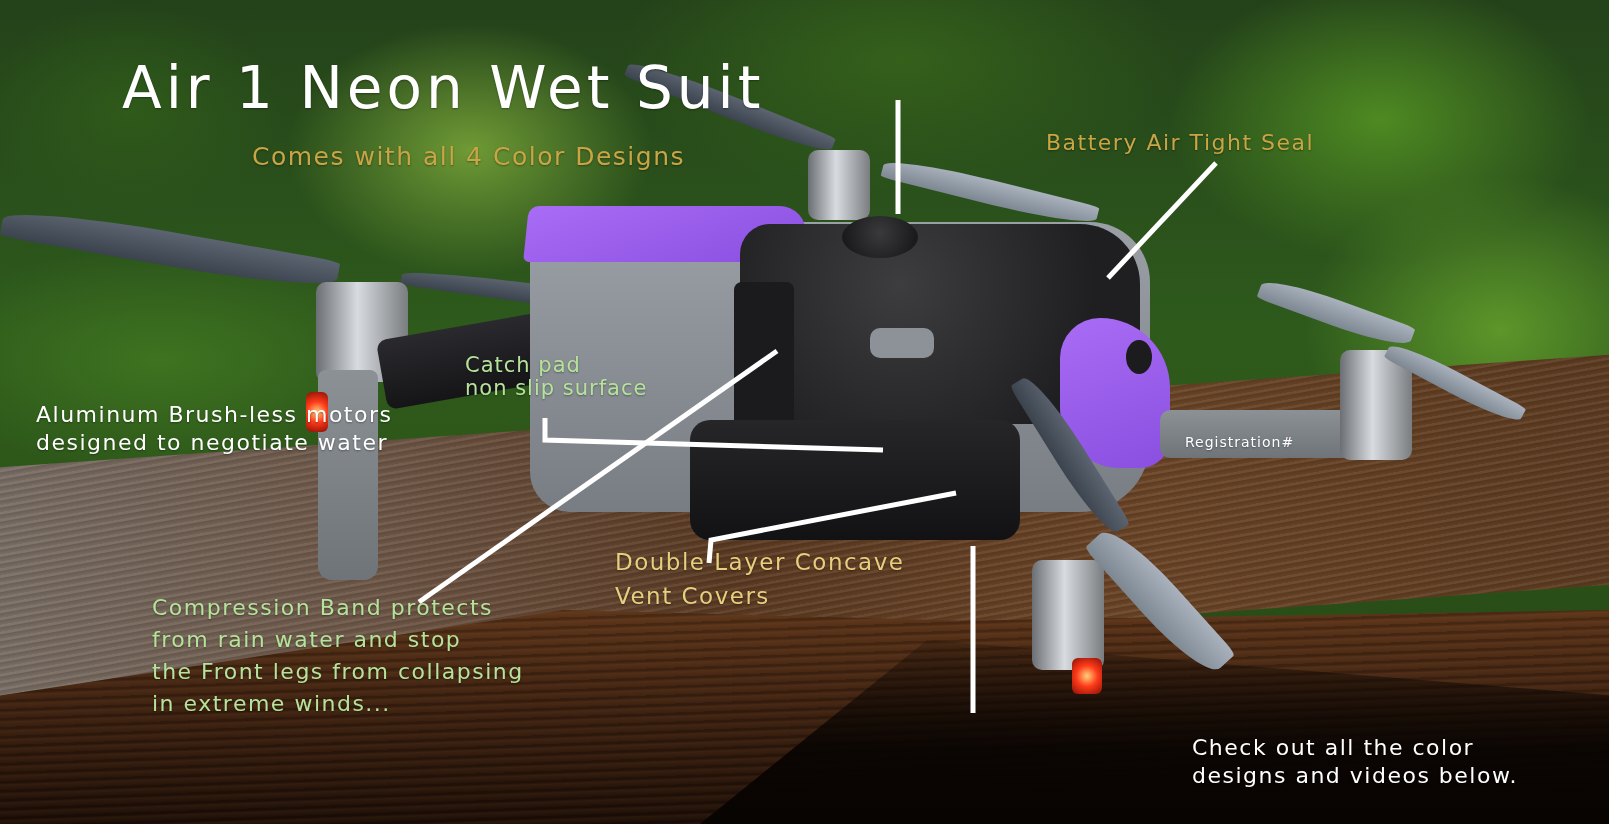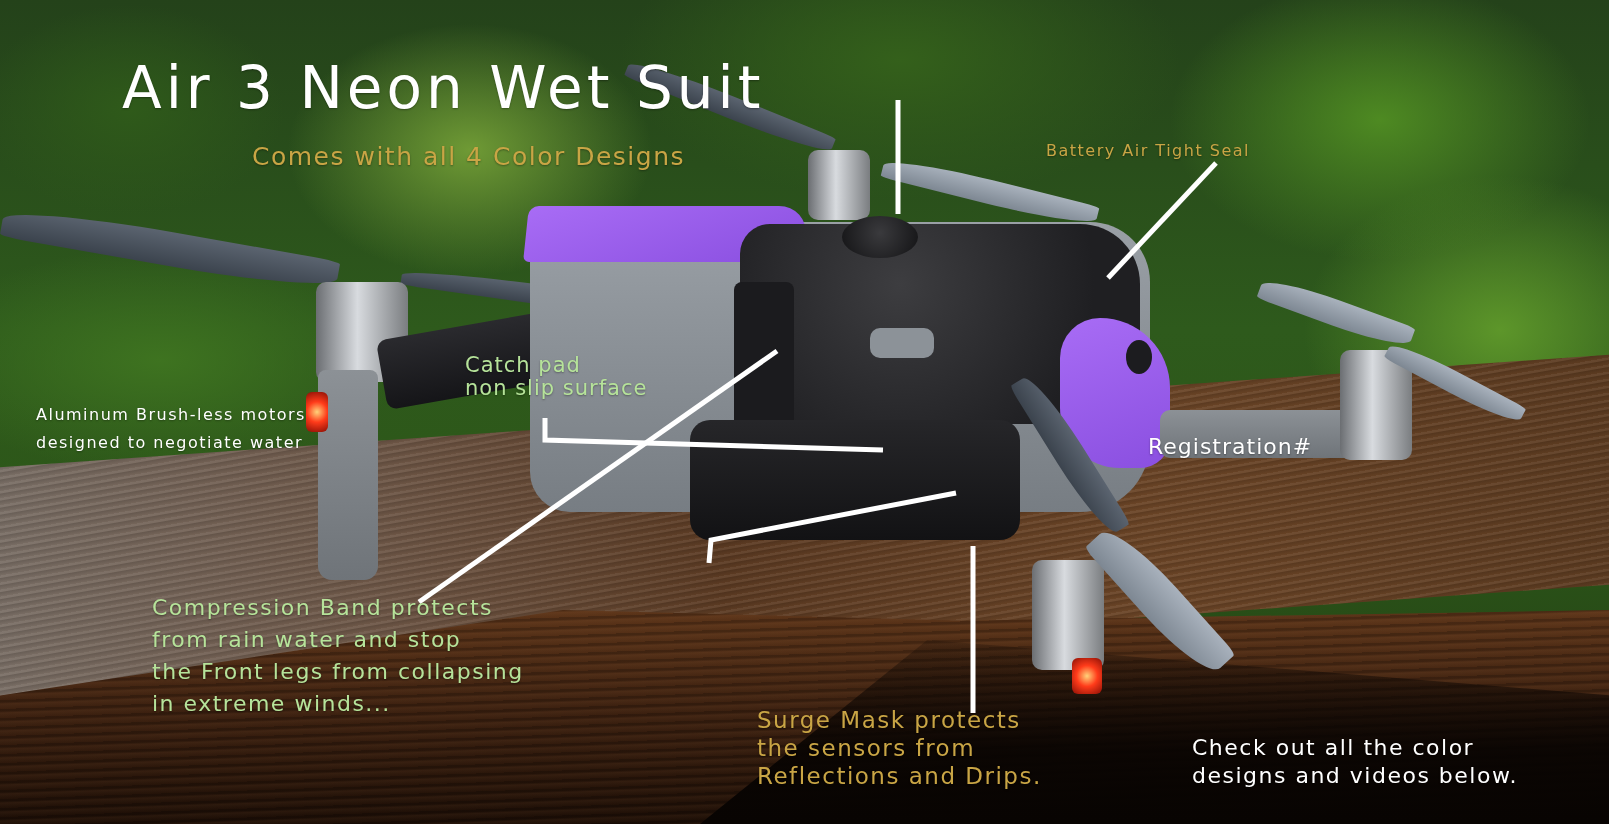--- a/index.html
+++ b/index.html
@@ -63,27 +63,27 @@
     
     .label { position: absolute; white-space: pre; letter-spacing: 1.5px; text-shadow: 0 1px 2px rgba(0,0,0,0.35); }
     .title { left: 122px; top: 54px; font-size: 58px; color: #ffffff; letter-spacing: 4px; font-weight: normal; }
     .gold { color: #c9a545; }
     .gold-light { color: #e6cf7e; }
     .green { color: #b6e39a; }
     .white { color: #ffffff; }
     .subtitle { left: 252px; top: 142px; font-size: 25px; }
     .subnote { left: 252px; top: 176px; font-size: 19px; letter-spacing: 0; font-family: "Liberation Sans", sans-serif; }
     .l-power { left: 871px; top: 64px; font-size: 22px; }
-    .l-battery { left: 1046px; top: 130px; font-size: 16px; margin-top: 11px; }
-    .l-motors { left: 36px; top: 401px; font-size: 16px; line-height: 28px; }
+    .l-battery { left: 1046px; top: 130px; font-size: 22px; }
+    .l-motors { left: 36px; top: 401px; font-size: 22px; line-height: 28px; }
     .l-catch { left: 465px; top: 354px; font-size: 21px; line-height: 23px; letter-spacing: 1px; }
     .l-compress { left: 152px; top: 592px; font-size: 22px; line-height: 32px; }
     .l-vent { left: 615px; top: 545px; font-size: 23px; line-height: 34px; }
     .l-surge { left: 757px; top: 706px; font-size: 23px; line-height: 28px; }
-    .l-reg { left: 1148px; top: 434px; font-size: 22px; letter-spacing: 1px; }
+    .l-reg { left: 1185px; top: 434px; font-size: 14px; letter-spacing: 1px; }
     .l-check { left: 1192px; top: 734px; font-size: 22px; line-height: 28px; }
   </style>
 </head>
 <body>
 
 <div class="stage">
 
   <div class="bg-foliage"></div>
   <div class="bg-water"></div>
   <div class="rail-top"></div>
@@ -133,32 +133,31 @@
     <g stroke="#ffffff" stroke-width="5" fill="none" stroke-linecap="butt">
       <line x1="898" y1="100" x2="898" y2="214"></line>
       <line x1="1216" y1="163" x2="1108" y2="278"></line>
       <polyline points="545,418 545,440 883,450"></polyline>
       <line x1="777" y1="351" x2="419" y2="602"></line>
       <polyline points="709,563 711,540 956,493"></polyline>
       <line x1="973" y1="546" x2="973" y2="713"></line>
     </g>
   </svg>
 
-  <div class="label title">Air 3 Neon Wet Suit</div>
+  <div class="label title">Air 1 Neon Wet Suit</div>
   <div class="label subtitle gold">Comes with all 4 Color Designs</div>
 
   <div class="label l-battery gold">Battery Air Tight Seal</div>
   <div class="label l-motors white">Aluminum Brush-less motors
 designed to negotiate water</div>
   <div class="label l-catch green">Catch pad
 non slip surface</div>
   <div class="label l-compress green">Compression Band protects
 from rain water and stop
 the Front legs from collapsing
 in extreme winds...</div>
-  <div class="label l-surge gold">Surge Mask protects
-the sensors from
-Reflections and Drips.</div>
+  <div class="label l-vent gold-light">Double Layer Concave
+Vent Covers</div>
   <div class="label l-reg white">Registration#</div>
   <div class="label l-check white">Check out all the color
 designs and videos below.</div>
 
 </div>
 
 </body></html>

